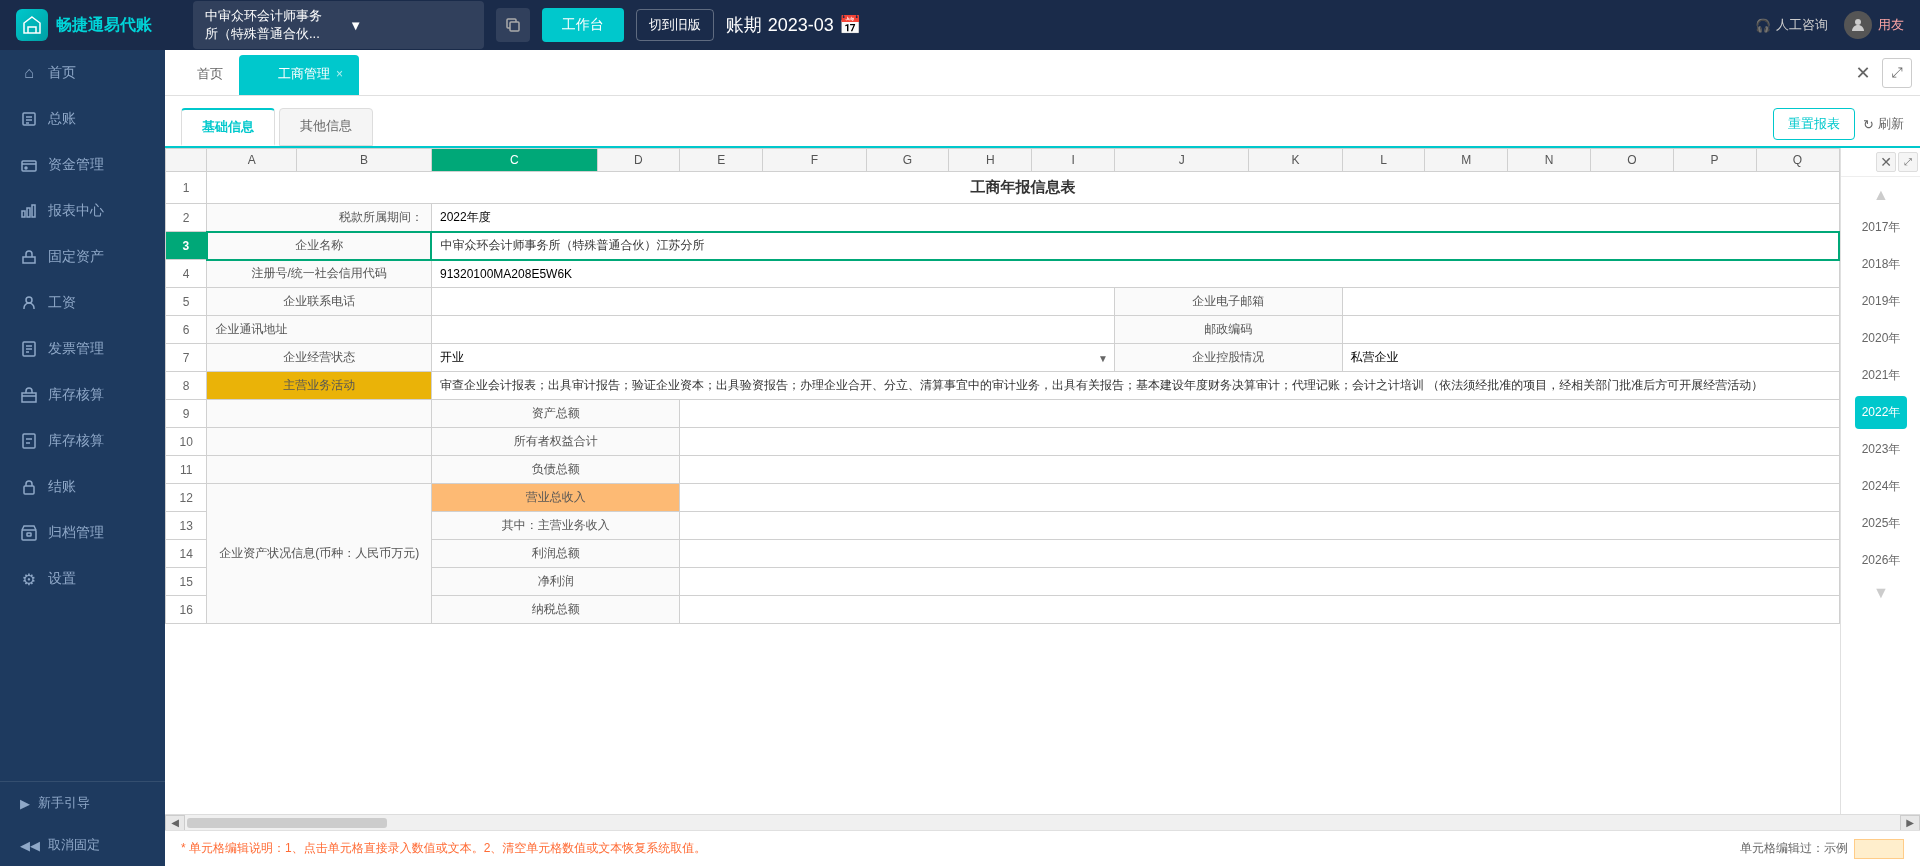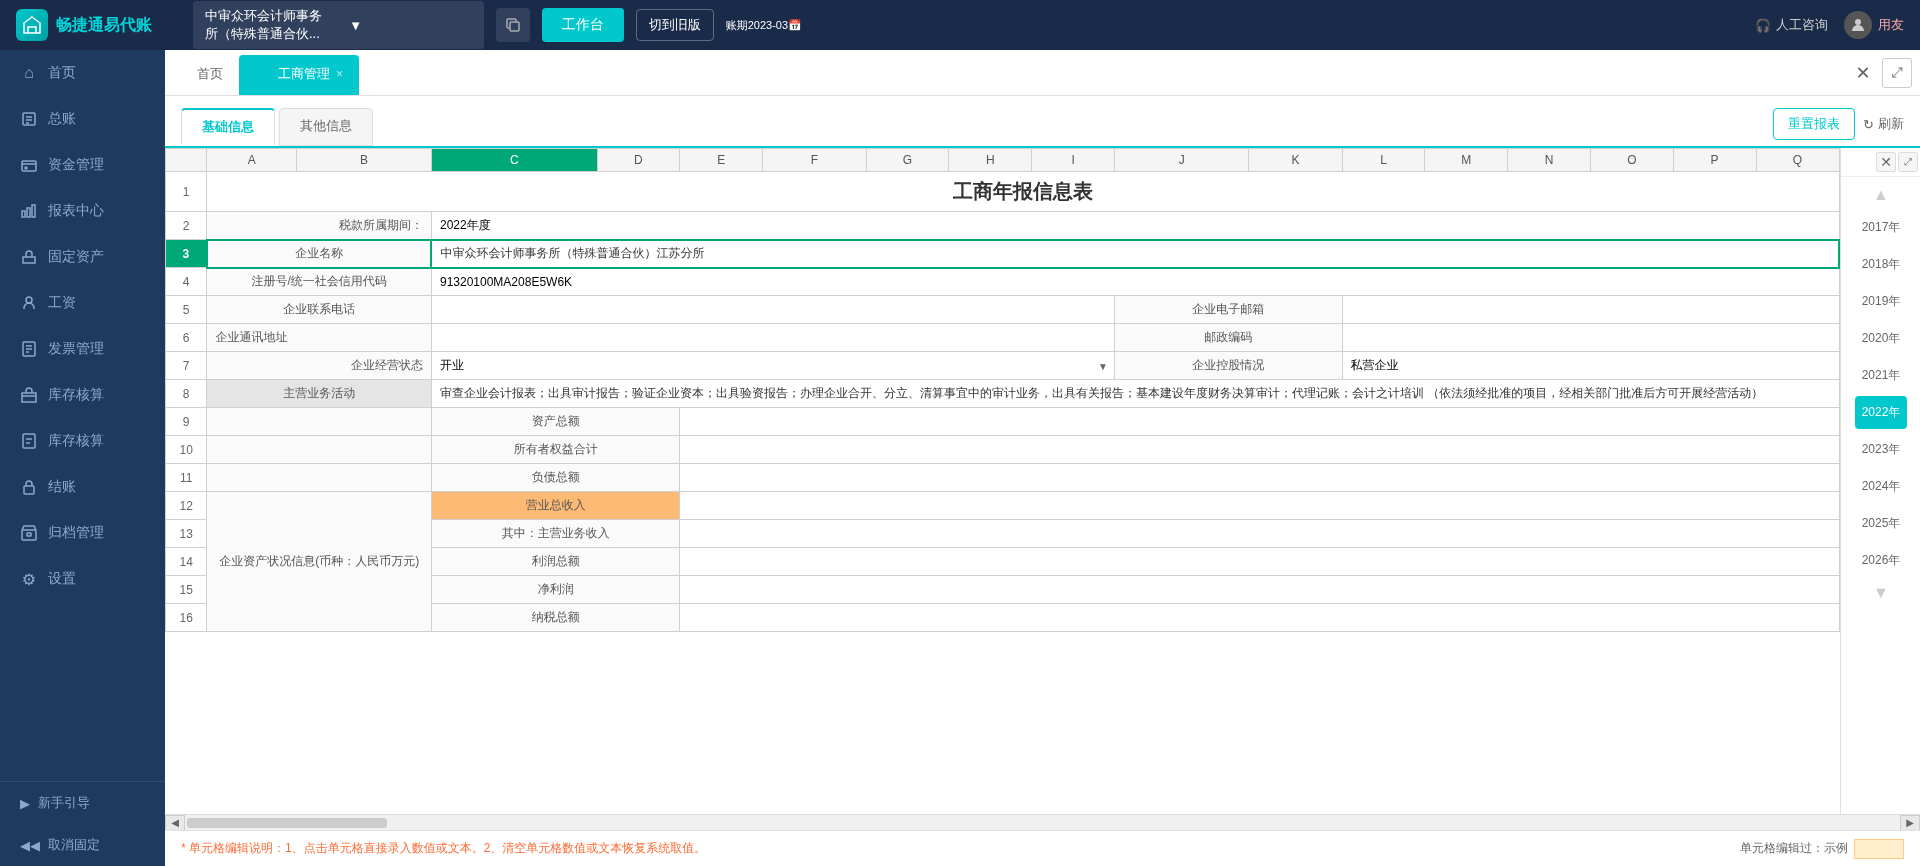--- a/index.html
+++ b/index.html
@@ -7,21 +7,21 @@
 
     
     .header { height: 50px; background: #1a2b4a; display: flex; align-items: center; padding: 0 16px; gap: 12px; flex-shrink: 0; }
     .header-logo { display: flex; align-items: center; gap: 8px; color: #00d4d8; font-size: 16px; font-weight: bold; width: 165px; }
     .header-logo-icon { width: 32px; height: 32px; background: linear-gradient(135deg, #00c8cc, #00a0a4); border-radius: 6px; display: flex; align-items: center; justify-content: center; color: white; font-size: 14px; }
     .company-selector { display: flex; align-items: center; gap: 22px; background: rgba(255,255,255,0.1); border-radius: 4px; padding: 6px 12px; color: white; cursor: pointer; min-width: 200px; }
     .company-selector span { flex: 1; font-size: 13px; }
     .copy-btn { width: 34px; height: 34px; background: rgba(255,255,255,0.1); border-radius: 4px; display: flex; align-items: center; justify-content: center; color: #aaa; cursor: pointer; }
     .workbench-btn { background: #00c8cc; color: white; border: none; border-radius: 4px; padding: 8px 20px; font-size: 14px; cursor: pointer; }
     .old-version-btn { background: transparent; color: white; border: 1px solid rgba(255,255,255,0.3); border-radius: 4px; padding: 6px 12px; font-size: 13px; cursor: pointer; }
-    .period-info { color: white; font-size: 11px; display: flex; align-items: center; gap: 0; }
+    .period-info { color: white; font-size: 18px; display: flex; align-items: center; gap: 6px; }
     .header-right { margin-left: auto; display: flex; align-items: center; gap: 16px; color: #ccc; font-size: 13px; }
     .service-btn { display: flex; align-items: center; gap: 4px; cursor: pointer; color: #ccc; }
     .user-btn { display: flex; align-items: center; gap: 6px; cursor: pointer; color: #fca5a5; }
     .user-avatar { width: 28px; height: 28px; background: #555; border-radius: 50%; display: flex; align-items: center; justify-content: center; color: white; font-size: 12px; }
 
     
     .main-layout { display: flex; flex: 1; overflow: hidden; }
 
     
     .sidebar { width: 165px; background: #1e3a5f; display: flex; flex-direction: column; flex-shrink: 0; }
@@ -335,21 +335,21 @@
                   <th class="col-header" style="background:#f5f5f5; border:1px solid #d0d0d0; text-align:center; padding:4px 8px; font-weight:normal; color:#555;">N</th>
                   <th class="col-header" style="background:#f5f5f5; border:1px solid #d0d0d0; text-align:center; padding:4px 8px; font-weight:normal; color:#555;">O</th>
                   <th class="col-header" style="background:#f5f5f5; border:1px solid #d0d0d0; text-align:center; padding:4px 8px; font-weight:normal; color:#555;">P</th>
                   <th class="col-header" style="background:#f5f5f5; border:1px solid #d0d0d0; text-align:center; padding:4px 8px; font-weight:normal; color:#555;">Q</th>
                 </tr>
               </thead>
               <tbody>
 
                 <tr>
                   <td class="row-header">1</td>
-                  <td colspan="17" style="text-align:center; font-size:20px; font-weight:bold; color:#333; border:1px solid #d0d0d0; padding:6px;">工商年报信息表</td>
+                  <td colspan="17" style="text-align:center; font-size:15px; font-weight:bold; color:#333; border:1px solid #d0d0d0; padding:6px;">工商年报信息表</td>
                 </tr>
 
                 <tr>
                   <td class="row-header">2</td>
                   <td colspan="2" style="text-align:right; padding:4px 8px; border:1px solid #d0d0d0; background:#fafafa; color:#555;">税款所属期间：</td>
                   <td colspan="15" style="border:1px solid #d0d0d0; padding:4px 8px;">2022年度</td>
                 </tr>
 
                 <tr>
                   <td class="row-header" style="background:#00a878; color:white; font-weight:bold;">3</td>
@@ -374,32 +374,32 @@
                 <tr>
                   <td class="row-header">6</td>
                   <td colspan="2" style="padding:4px 8px; border:1px solid #d0d0d0; background:#fafafa; color:#555;">企业通讯地址</td>
                   <td colspan="7" style="border:1px solid #d0d0d0; padding:4px 8px;"></td>
                   <td colspan="2" style="text-align:center; padding:4px 8px; border:1px solid #d0d0d0; background:#fafafa; color:#555;">邮政编码</td>
                   <td colspan="6" style="border:1px solid #d0d0d0; padding:4px 8px;"></td>
                 </tr>
 
                 <tr>
                   <td class="row-header">7</td>
-                  <td colspan="2" style="text-align:right; padding:4px 8px; border:1px solid #d0d0d0; background:#fafafa; color:#555;">企业经营状态</td>
+                  <td colspan="2" style="text-align:center; padding:4px 8px; border:1px solid #d0d0d0; background:#fafafa; color:#555;">企业经营状态</td>
                   <td colspan="7" style="border:1px solid #d0d0d0; padding:4px 8px; position:relative;">
                     开业
                     <span style="position:absolute; right:6px; top:50%; transform:translateY(-50%); color:#666; font-size:10px;">▼</span>
                   </td>
                   <td colspan="2" style="text-align:center; padding:4px 8px; border:1px solid #d0d0d0; background:#fafafa; color:#555;">企业控股情况</td>
                   <td colspan="6" style="border:1px solid #d0d0d0; padding:4px 8px;">私营企业</td>
                 </tr>
 
                 <tr>
                   <td class="row-header">8</td>
-                  <td colspan="2" style="text-align:center; padding:4px 8px; border:1px solid #d0d0d0; background:#e5e5e5; color:#555;">主营业务活动</td>
+                  <td colspan="2" style="text-align:center; padding:4px 8px; border:1px solid #d0d0d0; background:#eab308; color:#555;">主营业务活动</td>
                   <td colspan="15" style="border:1px solid #d0d0d0; padding:4px 8px; overflow:hidden; max-width:0; white-space:nowrap; text-overflow:ellipsis; color:#333;">审查企业会计报表；出具审计报告；验证企业资本；出具验资报告；办理企业合开、分立、清算事宜中的审计业务，出具有关报告；基本建设年度财务决算审计；代理记账；会计之计培训 （依法须经批准的项目，经相关部门批准后方可开展经营活动）</td>
                 </tr>
 
                 <tr>
                   <td class="row-header">9</td>
                   <td colspan="2" style="border:1px solid #d0d0d0; background:#fafafa;"></td>
                   <td colspan="2" style="text-align:center; padding:4px 8px; border:1px solid #d0d0d0; background:#fafafa; color:#555;">资产总额</td>
                   <td colspan="13" style="border:1px solid #d0d0d0; padding:4px 8px;"></td>
                 </tr>
 

